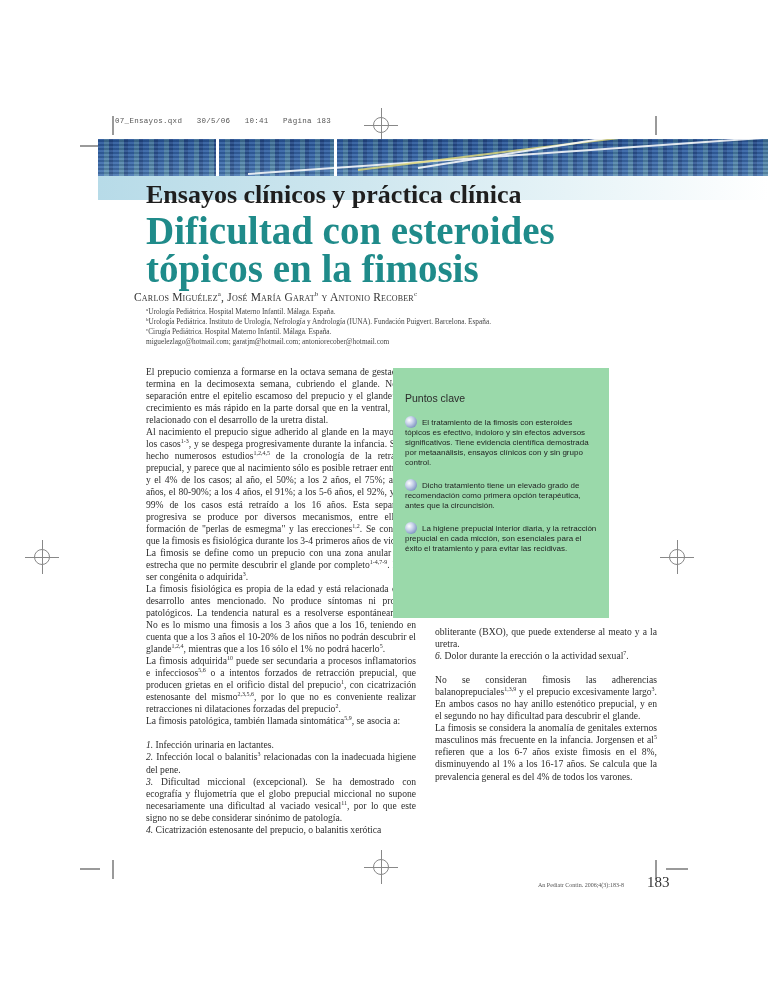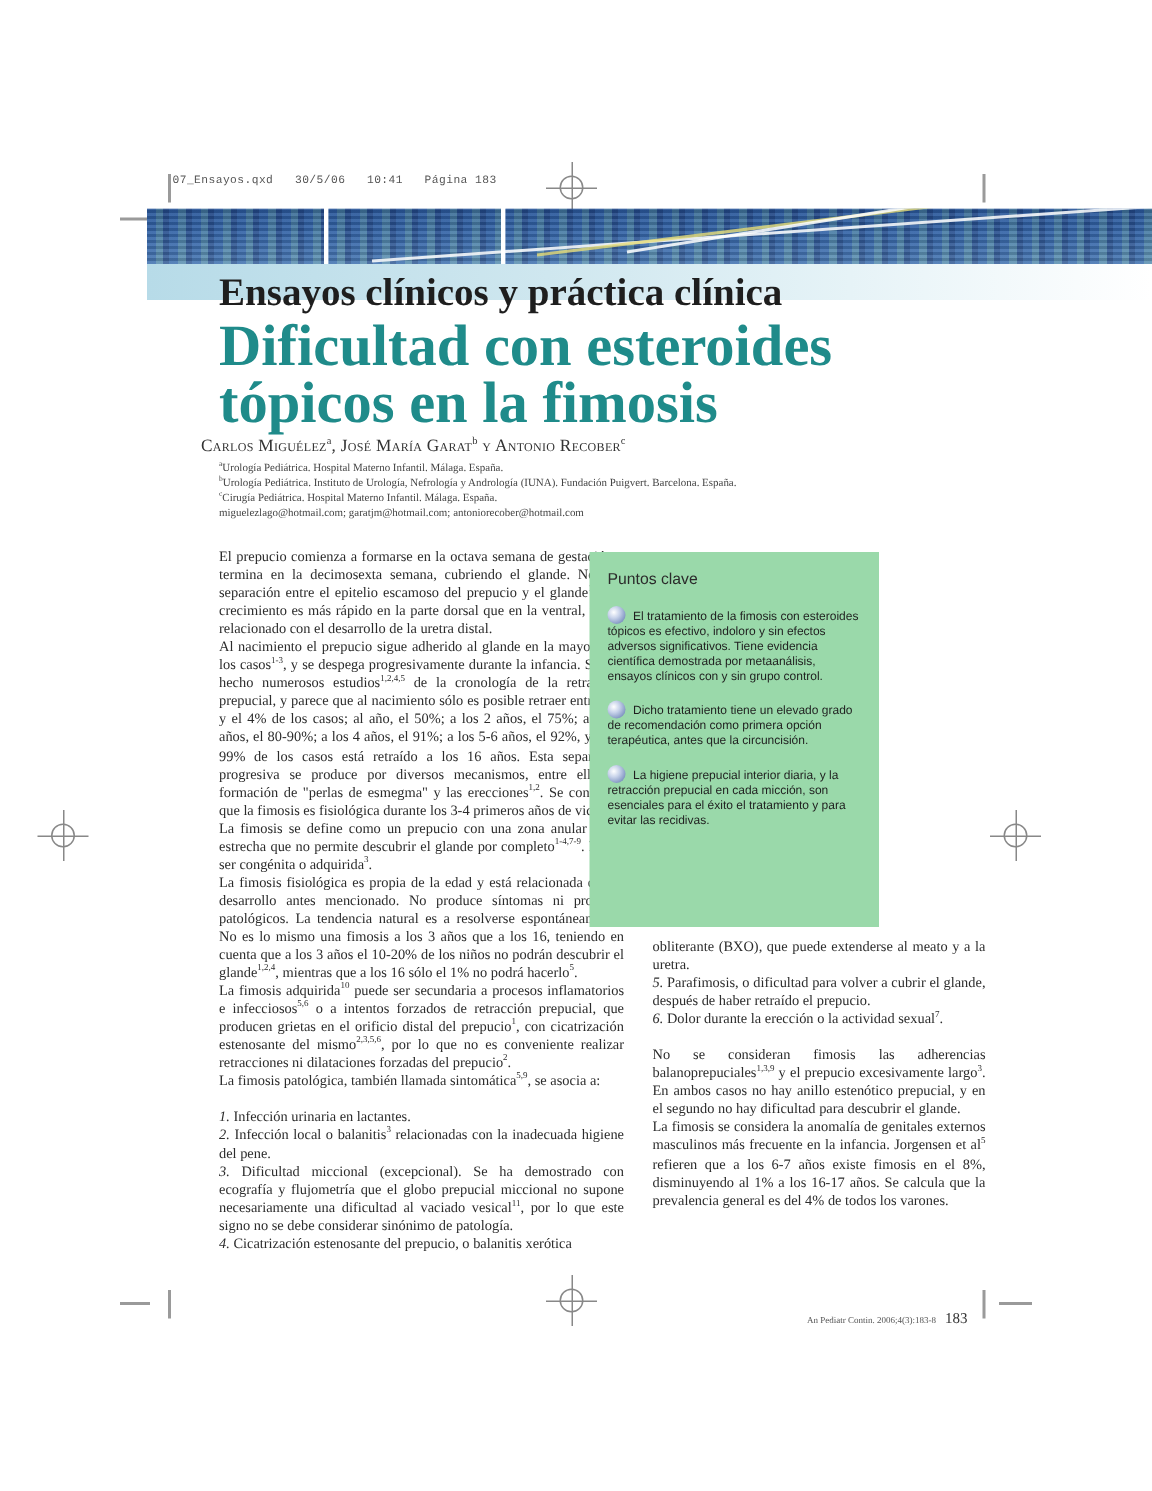--- a/index.html
+++ b/index.html
@@ -28,27 +28,27 @@
   .affil sup { font-size:5px; }
 
   .col { font-size:9.6px; line-height:12.05px; text-align:justify; color:#2c2c2c; hyphens:manual; }
   .col p { margin:0; }
   .col sup { font-size:6px; line-height:0; }
   .col .gap { height:12px; }
   .col em { font-style:italic; }
   .left-col { left:146px; top:366px; width:270px; }
   .right-col { left:435px; top:626px; width:222px; }
 
-  .keybox { left:393px; top:368px; width:193px; height:250px; background:#9ad9aa; box-sizing:border-box; padding:12px 12px 10px 12px; font-family:"Liberation Sans", sans-serif; }
+  .keybox { left:393px; top:368px; width:216px; height:250px; background:#9ad9aa; box-sizing:border-box; padding:24px 12px 10px 12px; font-family:"Liberation Sans", sans-serif; }
   .keybox .kb-title { font-size:10.5px; color:#2b2b2b; margin-bottom:12px; }
   .keybox .kb-item { font-size:8px; line-height:10px; color:#1f1f1f; margin-bottom:11px; text-indent:0; }
   .keybox .bullet { display:inline-block; width:12px; height:12px; border-radius:50%; background:radial-gradient(circle at 35% 35%, #ffffff 0%, #c8d3ea 35%, #6f86b8 85%); vertical-align:-3px; margin-right:5px; }
 
   .footer { left:538px; top:874px; font-size:6px; color:#555; white-space:nowrap; }
-  .footer .pg { font-size:10px; color:#333; margin-left:6px; }
+  .footer .pg { font-size:15px; color:#333; margin-left:23px; }
 </style>
 </head>
 <body>
 
 <div class="abs vline" style="left:112px; top:116px; height:19px;"></div>
 <div class="abs slug"><span>07_Ensayos.qxd</span>   <span>30/5/06</span>   <span>10:41</span>   <span>Página 183</span></div>
 <div class="abs hline" style="left:80px; top:145px; width:20px;"></div>
 <div class="abs vline" style="left:655px; top:116px; height:19px;"></div>
 <div class="abs hline" style="left:666px; top:145px; width:22px;"></div>
 
@@ -114,21 +114,20 @@
 
 <div class="abs keybox">
   <div class="kb-title">Puntos clave</div>
   <div class="kb-item"><span class="bullet"></span><span>El tratamiento de la fimosis con esteroides tópicos es efectivo, indoloro y sin efectos adversos significativos. Tiene evidencia científica demostrada por metaanálisis, ensayos clínicos con y sin grupo control.</span></div>
   <div class="kb-item"><span class="bullet"></span><span>Dicho tratamiento tiene un elevado grado de recomendación como primera opción terapéutica, antes que la circuncisión.</span></div>
   <div class="kb-item"><span class="bullet"></span><span>La higiene prepucial interior diaria, y la retracción prepucial en cada micción, son esenciales para el éxito el tratamiento y para evitar las recidivas.</span></div>
 </div>
 
 <div class="abs col right-col">
   <p><span>obliterante (BXO), que puede extenderse al meato y a la uretra.</span></p>
-  <p><em>5.</em><span> Parafimosis, o dificultad para volver a cubrir el glande, después de haber retraído el prepucio.</span></p>
   <p><em>6.</em><span> Dolor durante la erección o la actividad sexual</span><sup>7</sup><span>.</span></p>
   <div class="gap"></div>
   <p><span>No se consideran fimosis las adherencias balanoprepuciales</span><sup>1,3,9</sup><span> y el prepucio excesivamente largo</span><sup>3</sup><span>. En ambos casos no hay anillo estenótico prepucial, y en el segundo no hay dificultad para descubrir el glande.</span></p>
   <p><span>La fimosis se considera la anomalía de genitales externos masculinos más frecuente en la infancia. Jorgensen et al</span><sup>5</sup><span> refieren que a los 6-7 años existe fimosis en el 8%, disminuyendo al 1% a los 16-17 años. Se calcula que la prevalencia general es del 4% de todos los varones.</span></p>
 </div>
 
 <div class="abs footer">
   <span>An Pediatr Contin. 2006;4(3):183-8</span><span class="pg">183</span>
 </div>
 

